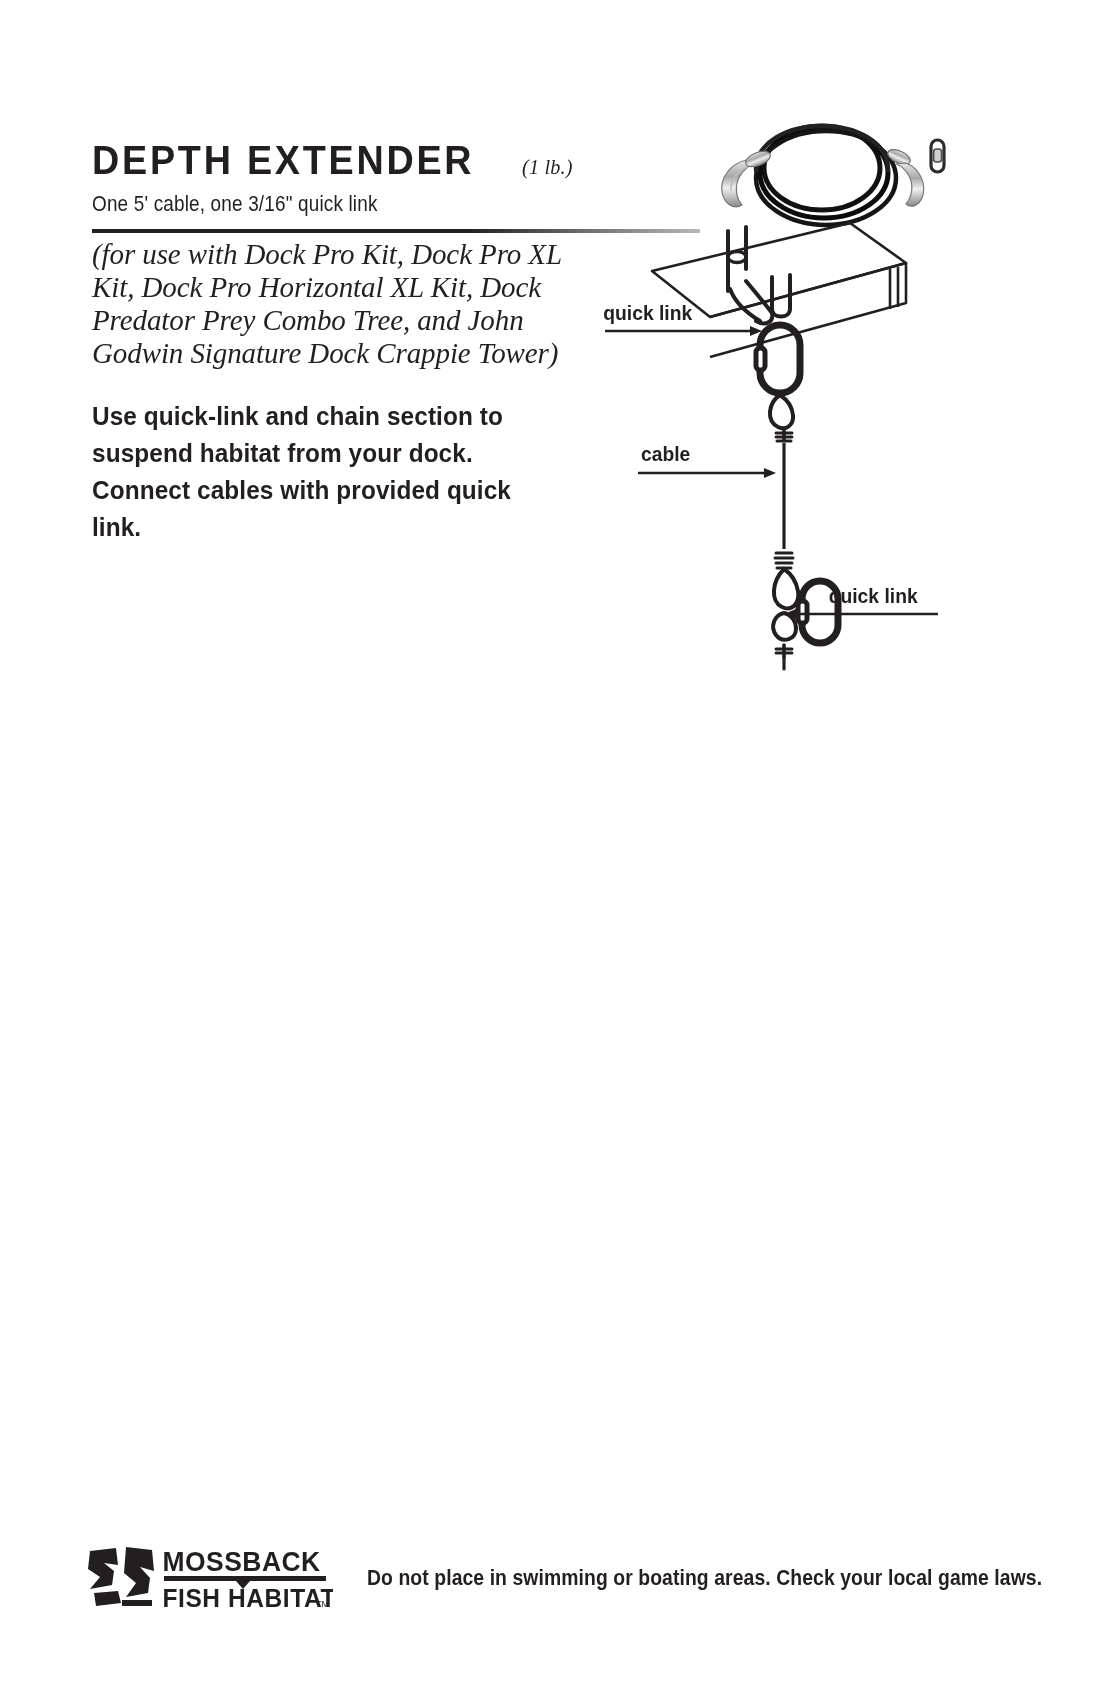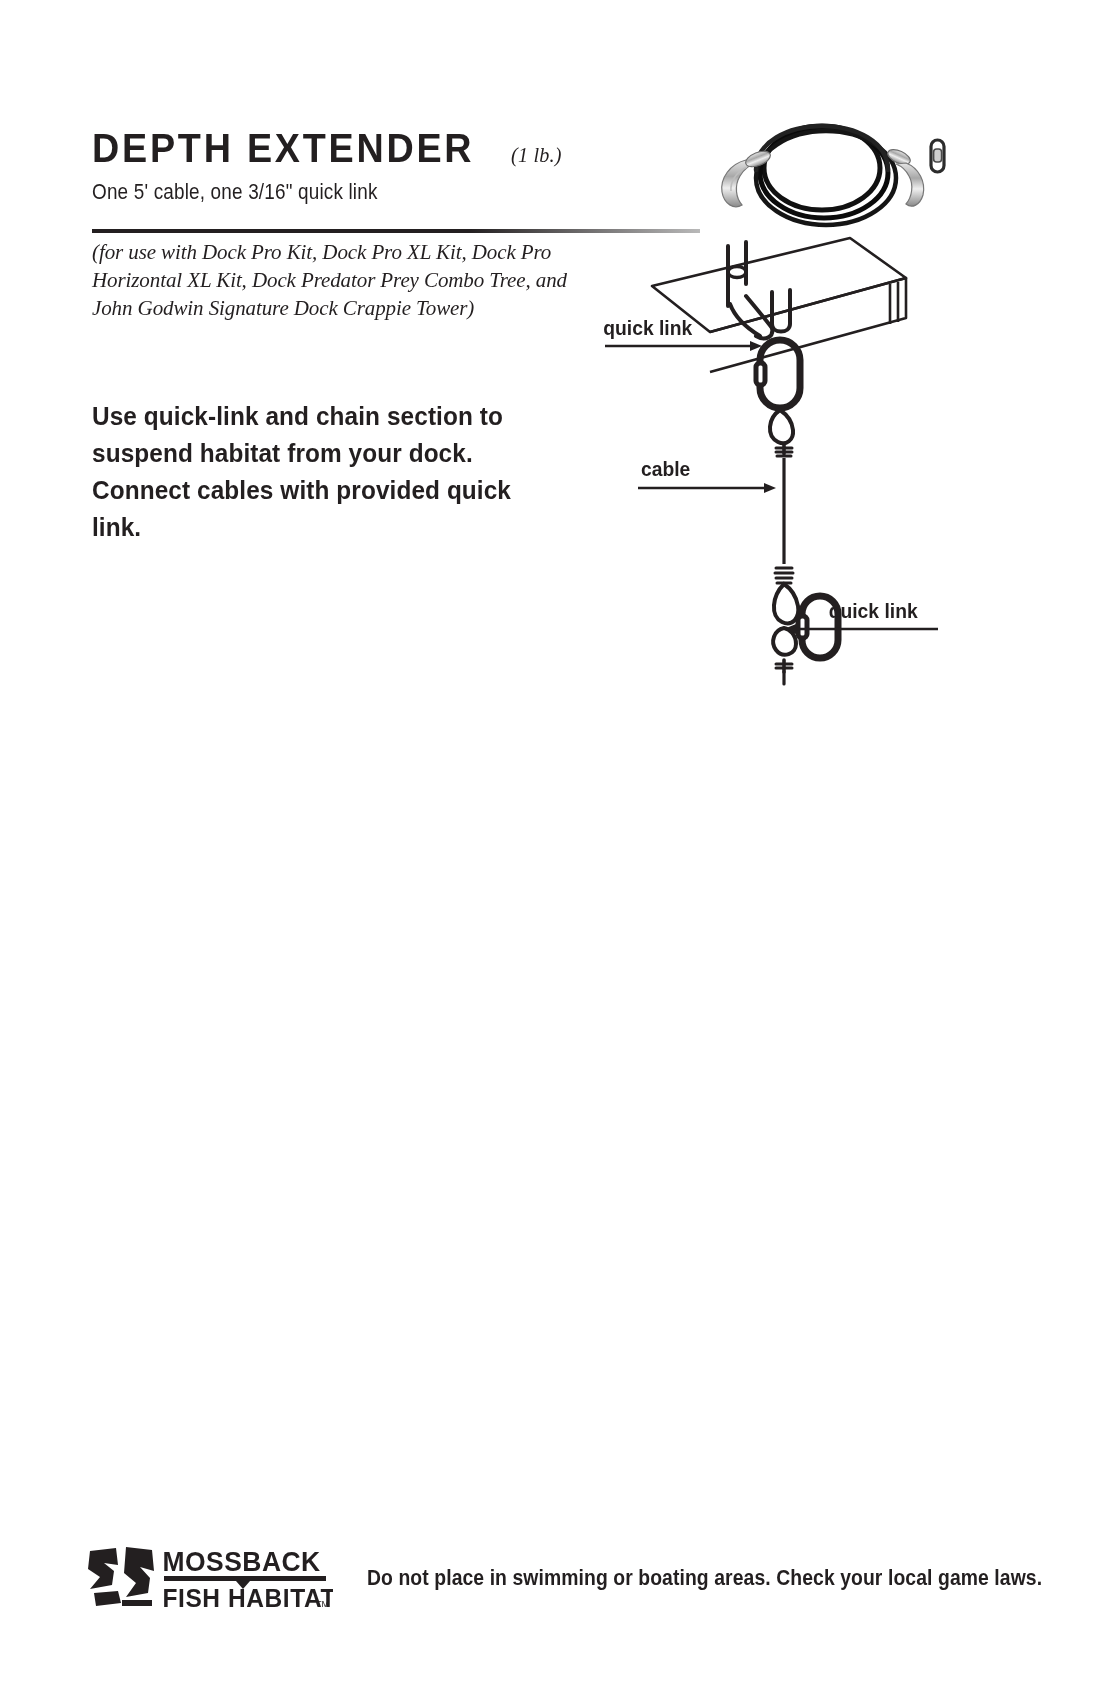--- a/index.html
+++ b/index.html
@@ -25,22 +25,23 @@
   
   .header-block {
     position: absolute;
     left: 92px;
     top: 128px;
     width: 600px;
   }
   .title-row {
     display: flex;
     align-items: baseline;
-    gap: 3px;
+    gap: 14px;
     white-space: nowrap;
+    margin-top: 12px;
   }
   .product-title {
     font-family: "Liberation Sans Narrow", "Liberation Sans", sans-serif;
     font-weight: bold;
     font-size: 41px;
     letter-spacing: 3.0px;
     color: #231f20;
     transform: scaleX(0.92);
     transform-origin: left bottom;
     line-height: 1;
@@ -76,22 +77,22 @@
   }
 
   
   .compat-note {
     position: absolute;
     left: 92px;
     top: 238px;
     width: 490px;
     font-family: "Liberation Serif", serif;
     font-style: italic;
-    font-size: 21px;
-    line-height: 28px;
+    font-size: 29px;
+    line-height: 33px;
     color: #231f20;
     letter-spacing: -0.1px;
   }
 
   
   .instructions {
     position: absolute;
     left: 92px;
     top: 398px;
     width: 470px;
@@ -111,21 +112,21 @@
     left: 700px;
     top: 112px;
     width: 250px;
     height: 118px;
   }
 
   
   .diagram {
     position: absolute;
     left: 560px;
-    top: 232px;
+    top: 217px;
     width: 400px;
     height: 470px;
     text-align: right;
   }
 
   
   .footer {
     position: absolute;
     left: 88px;
     top: 1545px;

